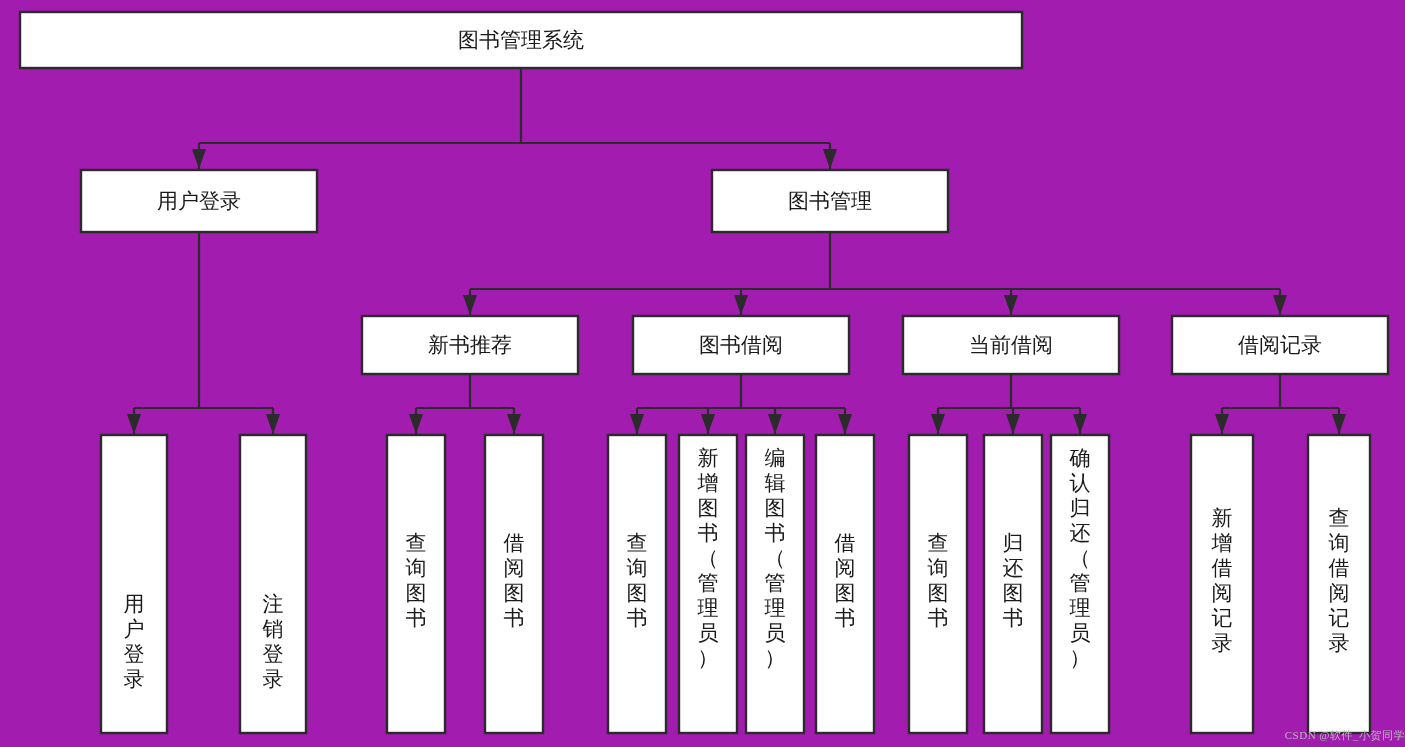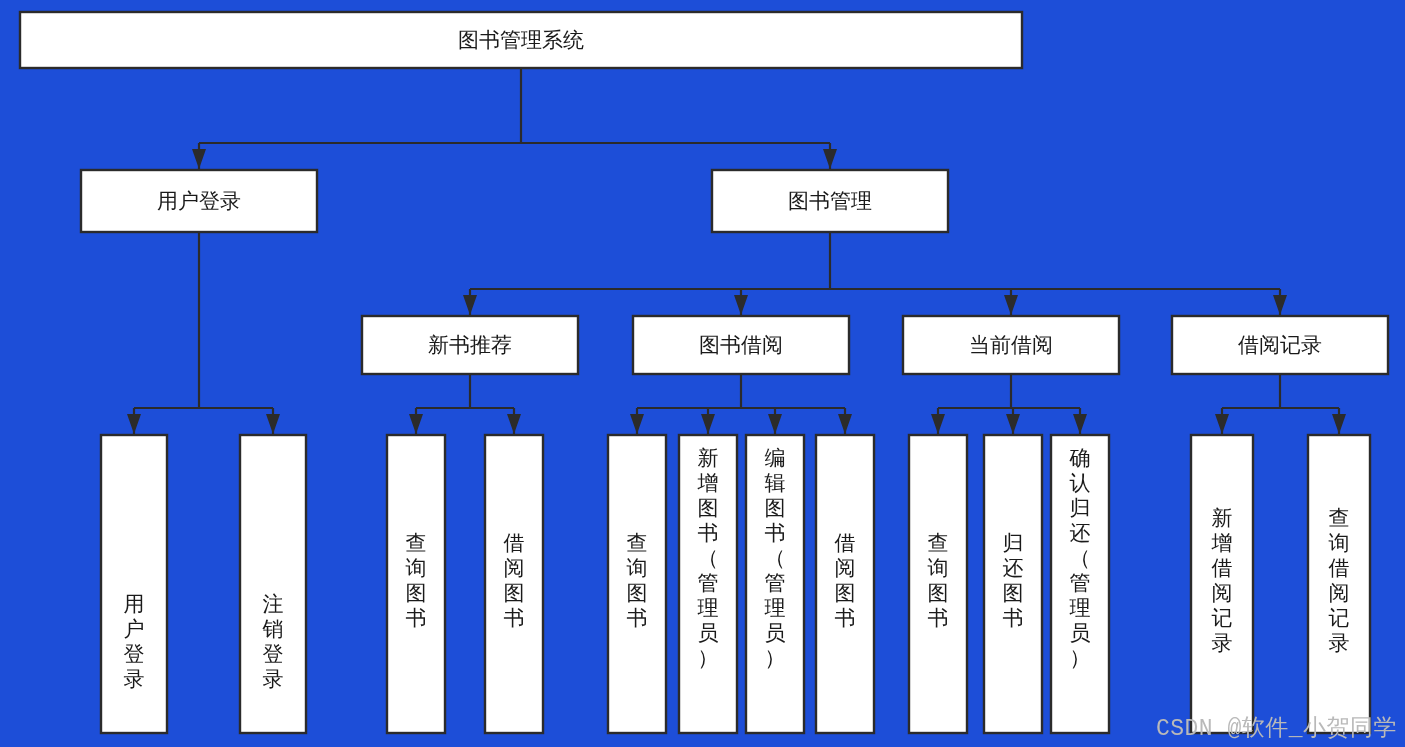--- a/index.html
+++ b/index.html
@@ -10,21 +10,21 @@
   body {
     width: 1405px;
     height: 747px;
     overflow: hidden;
     font-family: "Liberation Sans", "DejaVu Sans", sans-serif;
   }
   #diagram-root {
     position: relative;
     width: 1405px;
     height: 747px;
-    background: #1d4ed8;
+    background: #a21caf;
   }
   svg#flowchart {
     position: absolute;
     top: 0;
     left: 0;
     width: 1405px;
     height: 747px;
   }
   .node-box {
     fill: #ffffff;
@@ -43,24 +43,24 @@
   }
   .node-label-h {
     font-family: "Liberation Sans", "DejaVu Sans", sans-serif;
     font-size: 21px;
     fill: #1a1a1a;
     text-anchor: middle;
     dominant-baseline: middle;
   }
   .watermark {
     position: absolute;
-    right: 8px;
+    right: 0;
     bottom: 4px;
-    font-family: Liberation Mono, monospace;
-    font-size: 23px;
+    font-family: Liberation Serif, serif;
+    font-size: 11px;
     color: #b9b9b9;
     white-space: nowrap;
     letter-spacing: 0.5px;
     pointer-events: none;
   }
 </style>
 </head>
 <body>
 
 <div id="diagram-root">

